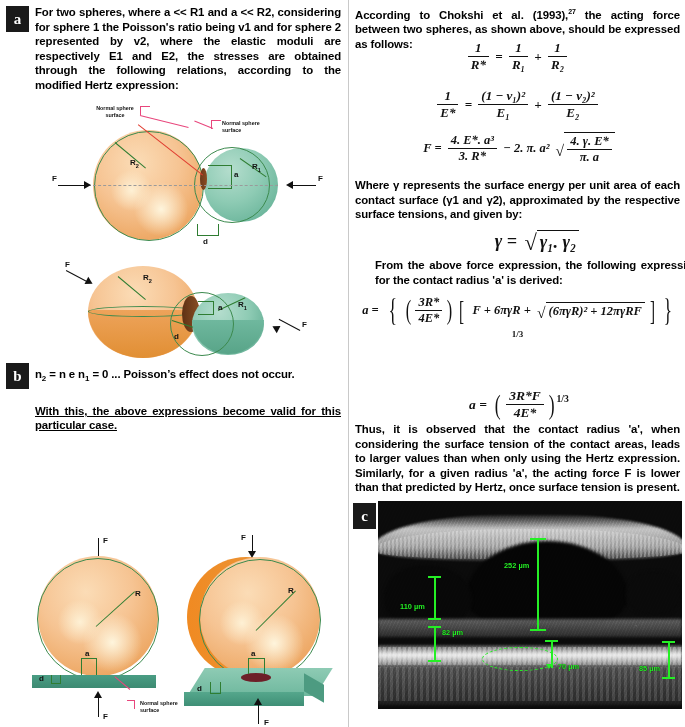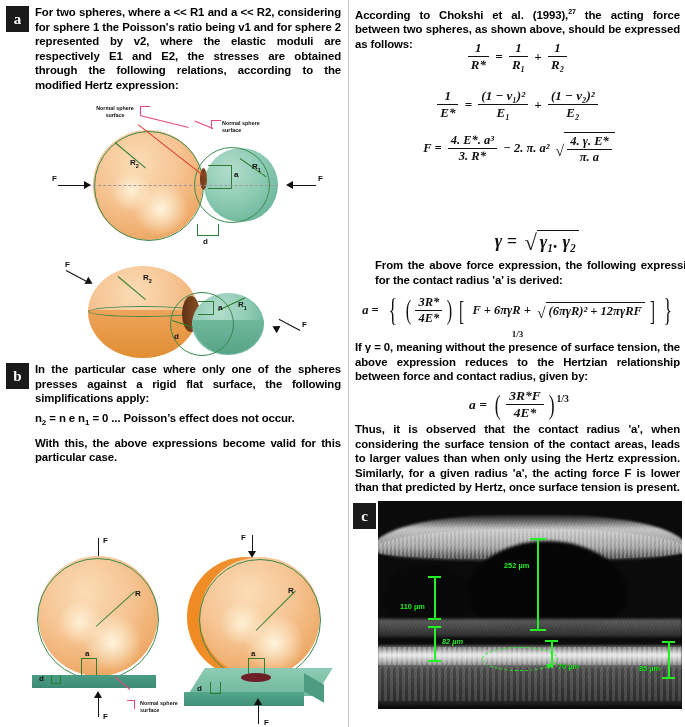--- a/index.html
+++ b/index.html
@@ -215,25 +215,24 @@
 
       <div class="arrowline" style="left:226px; top:72px; width:24px; height:1.4px; transform-origin:right; transform:rotate(28deg);"></div>
       <div style="position:absolute; left:222px; top:66px; width:0;height:0;border-right:7px solid #111;border-top:4px solid transparent;border-bottom:4px solid transparent; transform:rotate(28deg);"></div>
       <div class="figlabel" style="left:252px; top:62px; font-size:8px;">F</div>
     </div>
 
     <div class="badge" style="left:6px; top:363px;">
       <span>b</span>
     </div>
     <div class="prose" style="position:absolute; left:35px; top:362px; width:306px;">
-      <p>In the particular case where only one of the spheres presses against a rigid flat surface, the following simplifications apply:</p>
       <p style="margin-top:5px;">
         n<span class="sub">2</span> = n e n<span class="sub">1</span> = 0 ... Poisson’s effect does not occur.
       </p>
-      <p style="margin-top:5px;">With this, the above expressions become valid for this particular case.</p>
+      <p style="margin-top:17px;text-decoration:underline;">With this, the above expressions become valid for this particular case.</p>
     </div>
 
     <div class="fig" style="left:14px; top:532px; width:175px; height:195px;">
 
       <div class="arrowline" style="left:84px; top:6px; width:1.4px; height:26px;"></div>
       <div style="position:absolute; left:80px; top:30px; width:0;height:0;border-top:7px solid #111;border-left:4px solid transparent;border-right:4px solid transparent;"></div>
       <div class="figlabel" style="left:89px; top:4px; font-size:8px;">F</div>
 
       <div class="sphere-o" style="left:24px; top:24px; width:120px; height:120px;"></div>
       <div class="outline-g" style="left:23px; top:26px; width:122px; height:122px;"></div>
@@ -355,20 +354,23 @@
         <span class="num">4. E*. a³</span>
         <span class="den">3. R*</span>
       </span>
       <span class="op">− 2. π. a²</span>
       <span class="sqsign">√</span><span class="sq"><span class="radicand"><span class="frac">
           <span class="num">4. γ. E*</span>
           <span class="den">π. a</span>
         </span></span></span>
     </div>
 
+    <div class="prose" style="position:absolute; left:5px; top:178px; width:325px;">
+      <p>Where γ represents the surface energy per unit area of each contact surface (γ1 and γ2), approximated by the respective surface tensions, and given by:</p>
+    </div>
 
     <div class="eq" style="position:absolute; left:23px; top:228px; width:325px; font-size:18px;">
       <span class="op">γ =</span>
       <span class="sqsign">√</span><span class="sq"><span class="radicand">γ₁. γ₂</span></span>
     </div>
 
     <div class="prose" style="position:absolute; left:5px; top:258px; width:325px;margin-left:20px;">
       <p>From the above force expression, the following expression for the contact radius 'a' is derived:</p>
     </div>
 
@@ -381,23 +383,20 @@
         <span class="den">4E*</span>
       </span>
       <span class="paren">)</span>
       <span class="brk">[</span>
       <span class="op">F + 6πγR +</span>
       <span class="sqsign">√</span><span class="sq"><span class="radicand">(6πγR)² + 12πγRF</span></span>
       <span class="brk">]</span>
       <span class="brace">}</span><span class="thirds">1/3</span>
     </div>
 
-    <div class="prose" style="position:absolute; left:5px; top:340px; width:325px;">
-      <p>If γ = 0, meaning without the presence of surface tension, the above expression reduces to the Hertzian relationship between force and contact radius, given by:</p>
-    </div>
 
     <div class="eq" style="position:absolute; left:5px; top:388px; width:325px; font-size:13.5px;">
       <span class="op">a =</span>
       <span class="paren">(</span>
       <span class="frac">
         <span class="num">3R*F</span>
         <span class="den">4E*</span>
       </span>
       <span class="paren">)</span><span class="thirds">1/3</span>
     </div>
@@ -468,21 +467,21 @@
       <div class="oct-label" style="left:126px; top:60px;">252 µm</div>
 
       <div class="oct-tick" style="left:56px; top:75px; width:1.6px; height:44px;"></div>
       <div class="oct-tick" style="left:50px; top:75px; width:13px; height:1.6px;"></div>
       <div class="oct-tick" style="left:50px; top:117px; width:13px; height:1.6px;"></div>
       <div class="oct-label" style="left:22px; top:101px;">110 µm</div>
 
       <div class="oct-tick" style="left:56px; top:125px; width:1.6px; height:36px;"></div>
       <div class="oct-tick" style="left:50px; top:125px; width:13px; height:1.6px;"></div>
       <div class="oct-tick" style="left:50px; top:159px; width:13px; height:1.6px;"></div>
-      <div class="oct-label" style="left:64px; top:136px;font-style:italic;">82 µm</div>
+      <div class="oct-label" style="left:64px; top:127px;">82 µm</div>
 
       <div class="oct-tick" style="left:173px; top:139px; width:1.6px; height:28px;"></div>
       <div class="oct-tick" style="left:167px; top:139px; width:13px; height:1.6px;"></div>
       <div style="position:absolute; left:168px; top:163px; width:0;height:0;
                   border-top:5px solid #25ef25;border-left:3.5px solid transparent;border-right:3.5px solid transparent;"></div>
       <div class="oct-label" style="left:180px; top:161px;">70 µm</div>
 
       <div class="oct-tick" style="left:290px; top:140px; width:1.6px; height:38px;"></div>
       <div class="oct-tick" style="left:284px; top:140px; width:13px; height:1.6px;"></div>
       <div class="oct-tick" style="left:284px; top:176px; width:13px; height:1.6px;"></div>

